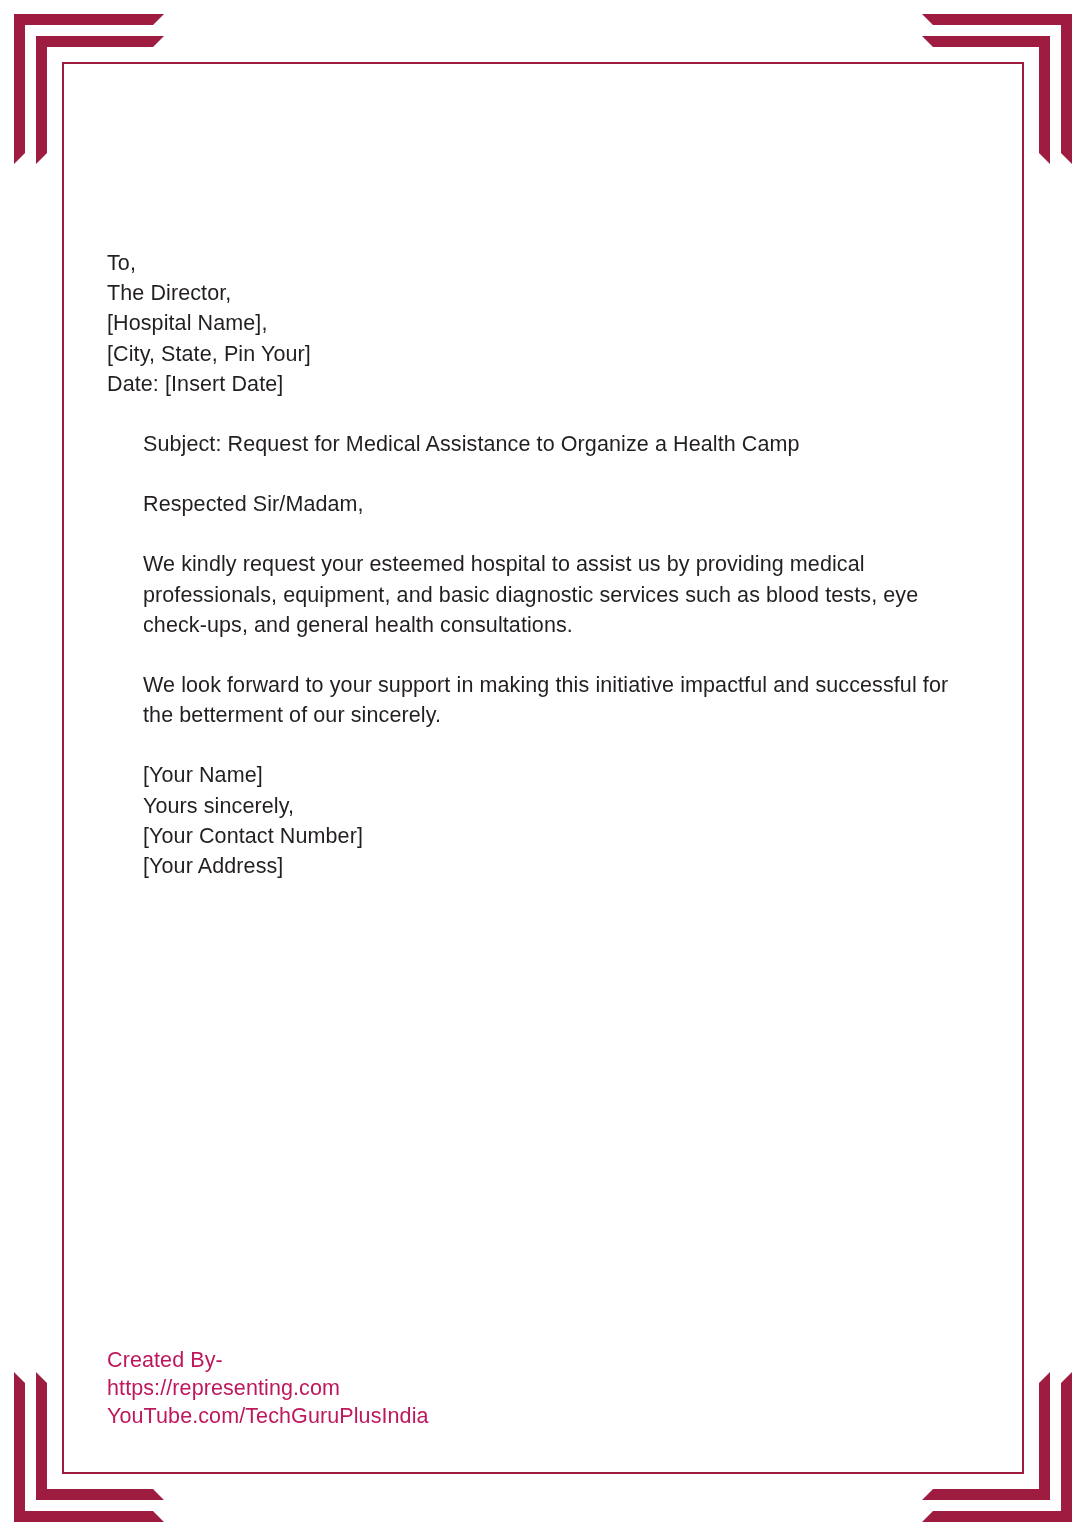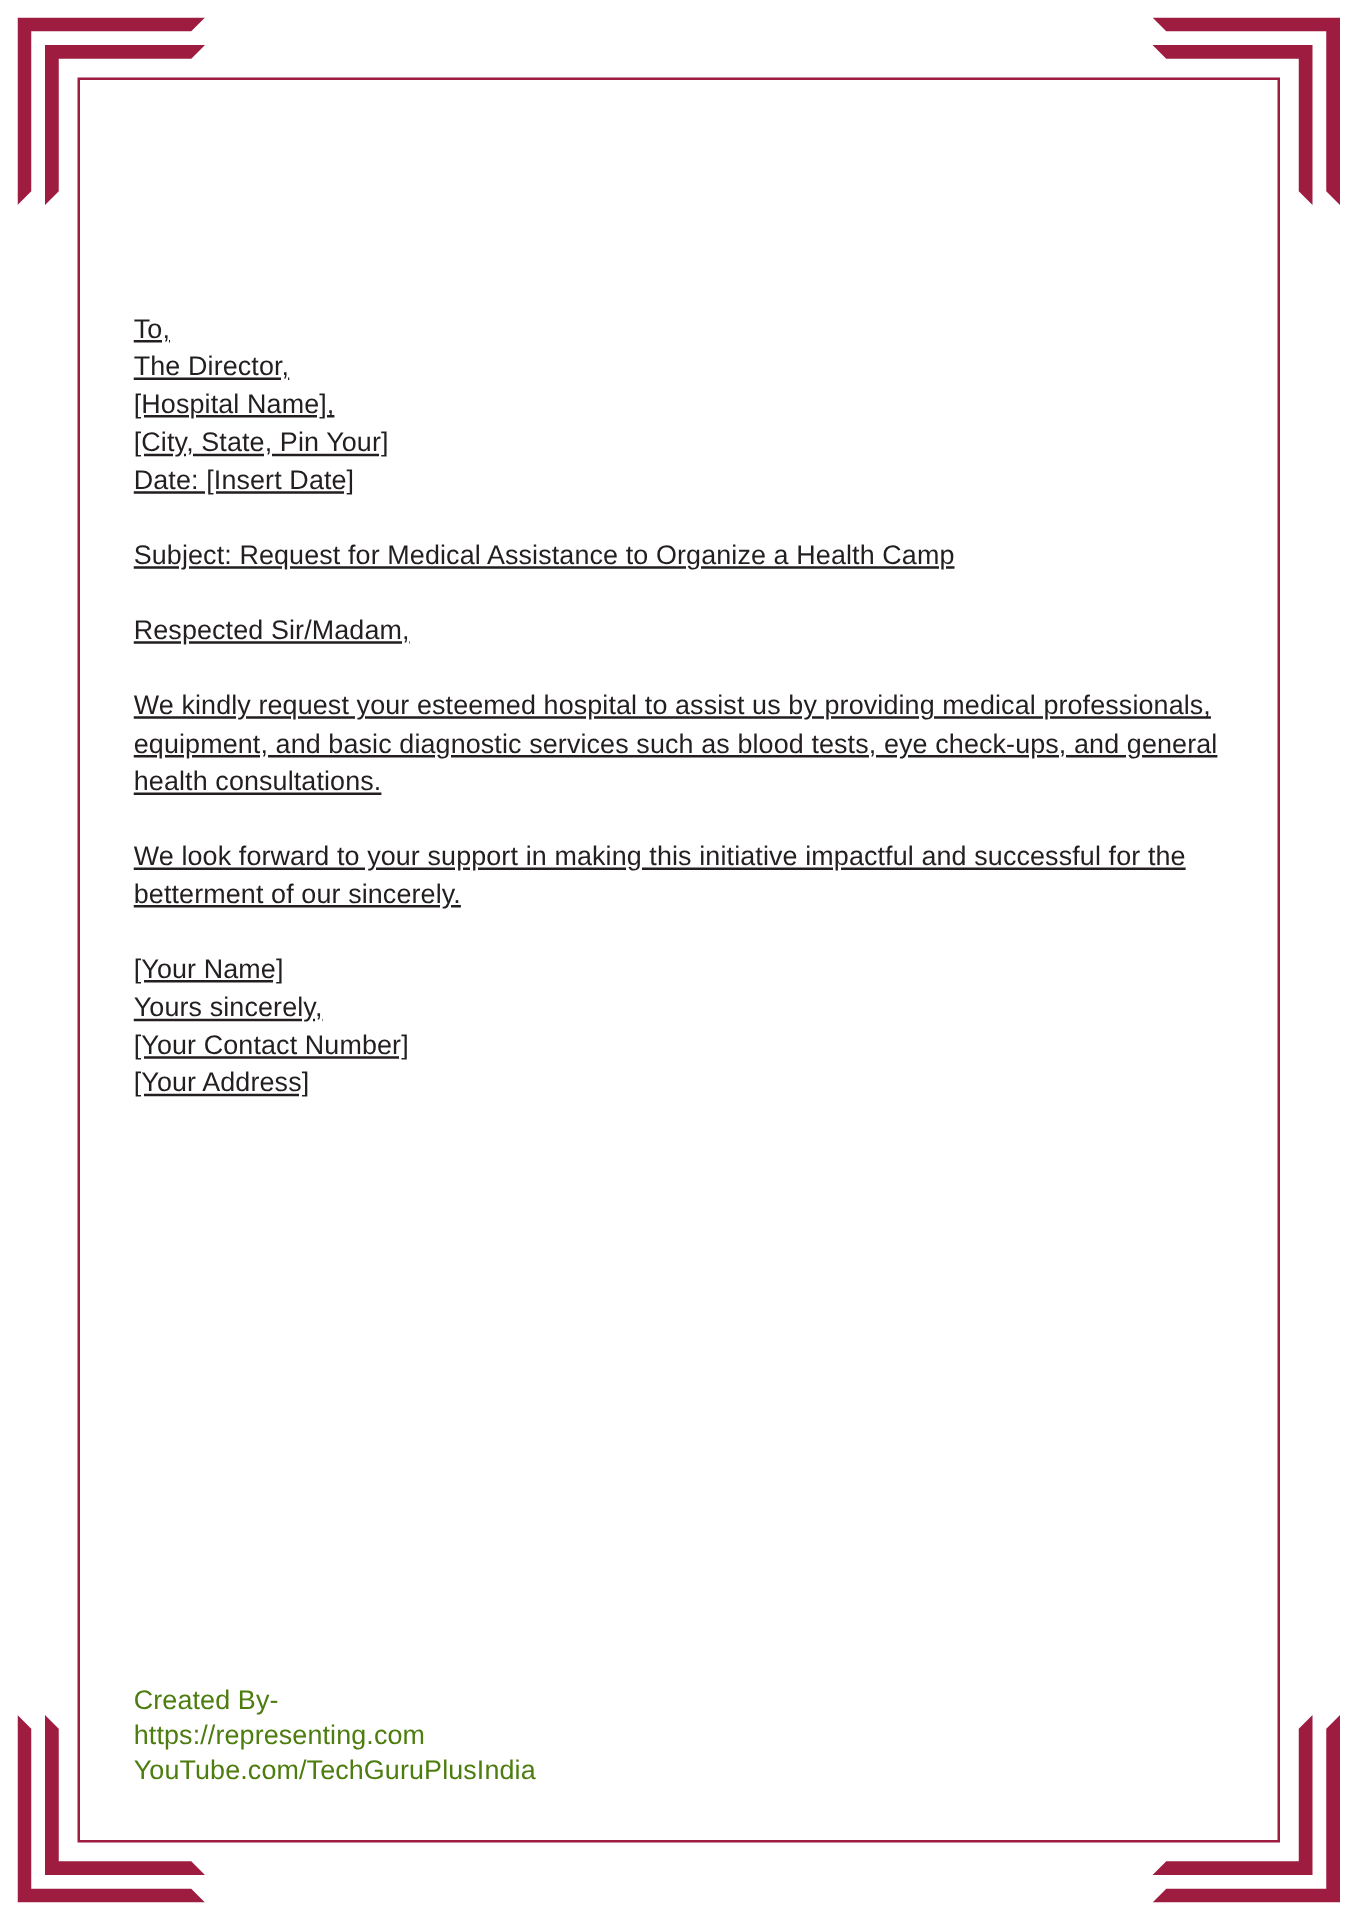--- a/index.html
+++ b/index.html
@@ -46,31 +46,31 @@
   .letter {
     position: absolute;
     left: 107px;
     top: 248px;
     width: 870px;
     color: #231f20;
     font-size: 21.5px;
     line-height: 30.2px;
     letter-spacing: 0.1px;
   }
-  .block { margin: 0; text-decoration: underline; }
-  .block + .block { margin-top: 30px; }
+  .block { margin: 0; }
+  .block + .block { margin-top: 30px; margin-left: 36px; }
   .line { display: block; white-space: pre-wrap; }
   .para { white-space: normal; }
 
   
   .credit {
     position: absolute;
     left: 107px;
     top: 1346px;
-    color: #4d7c0f;
+    color: #be185d;
     font-size: 21.5px;
     line-height: 28px;
     letter-spacing: 0.1px;
   }
   .credit .line { display: block; }
 </style>
 </head>
 <body>
 
 <div class="page">

